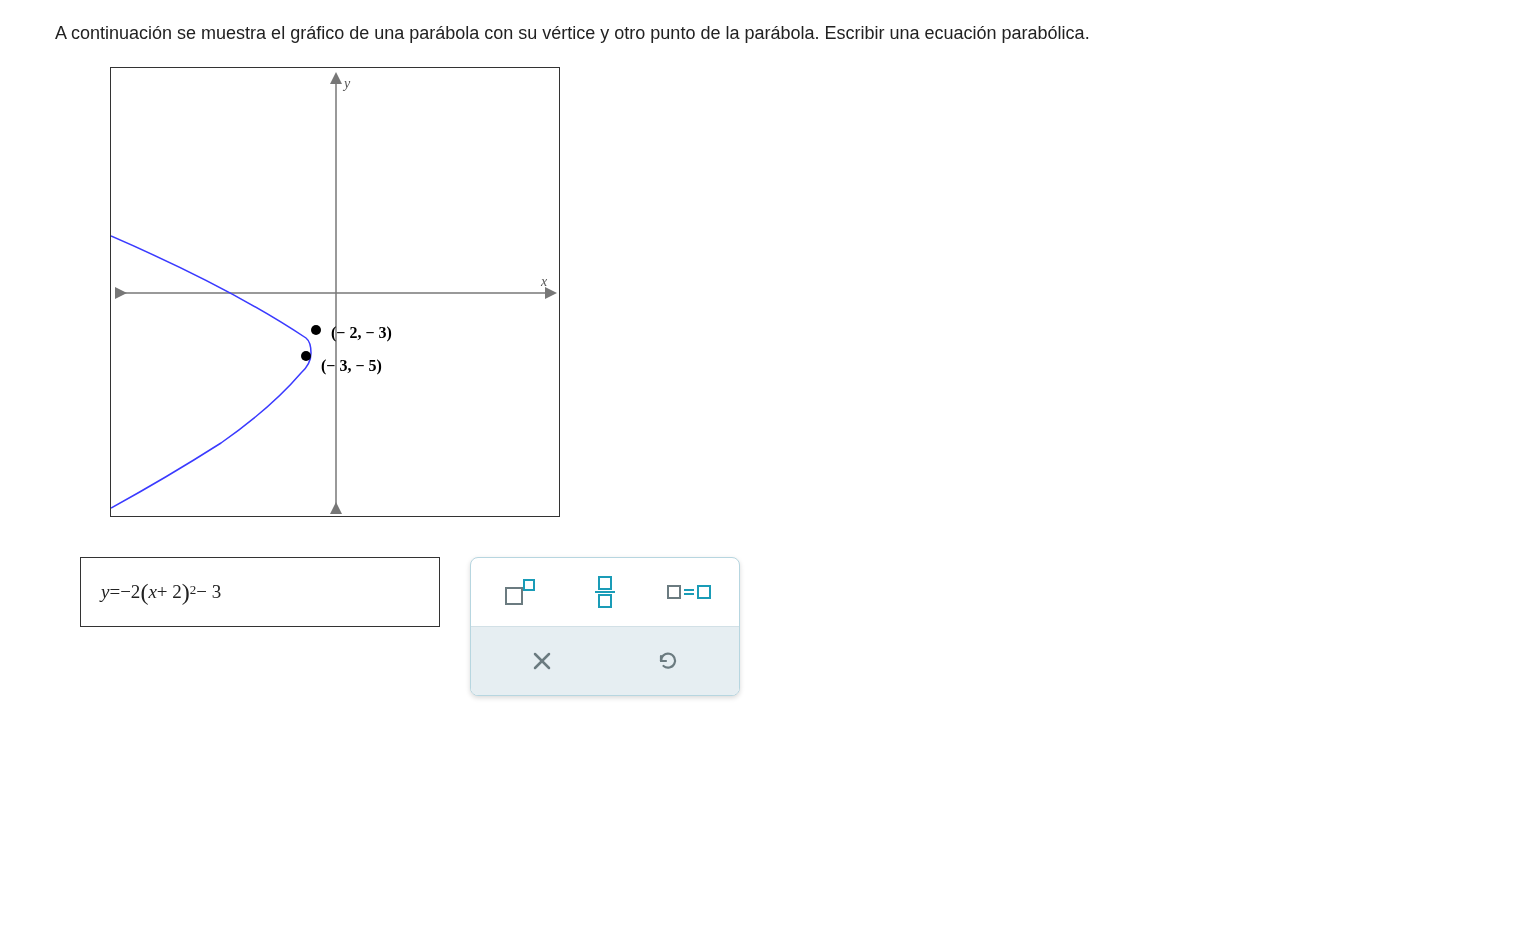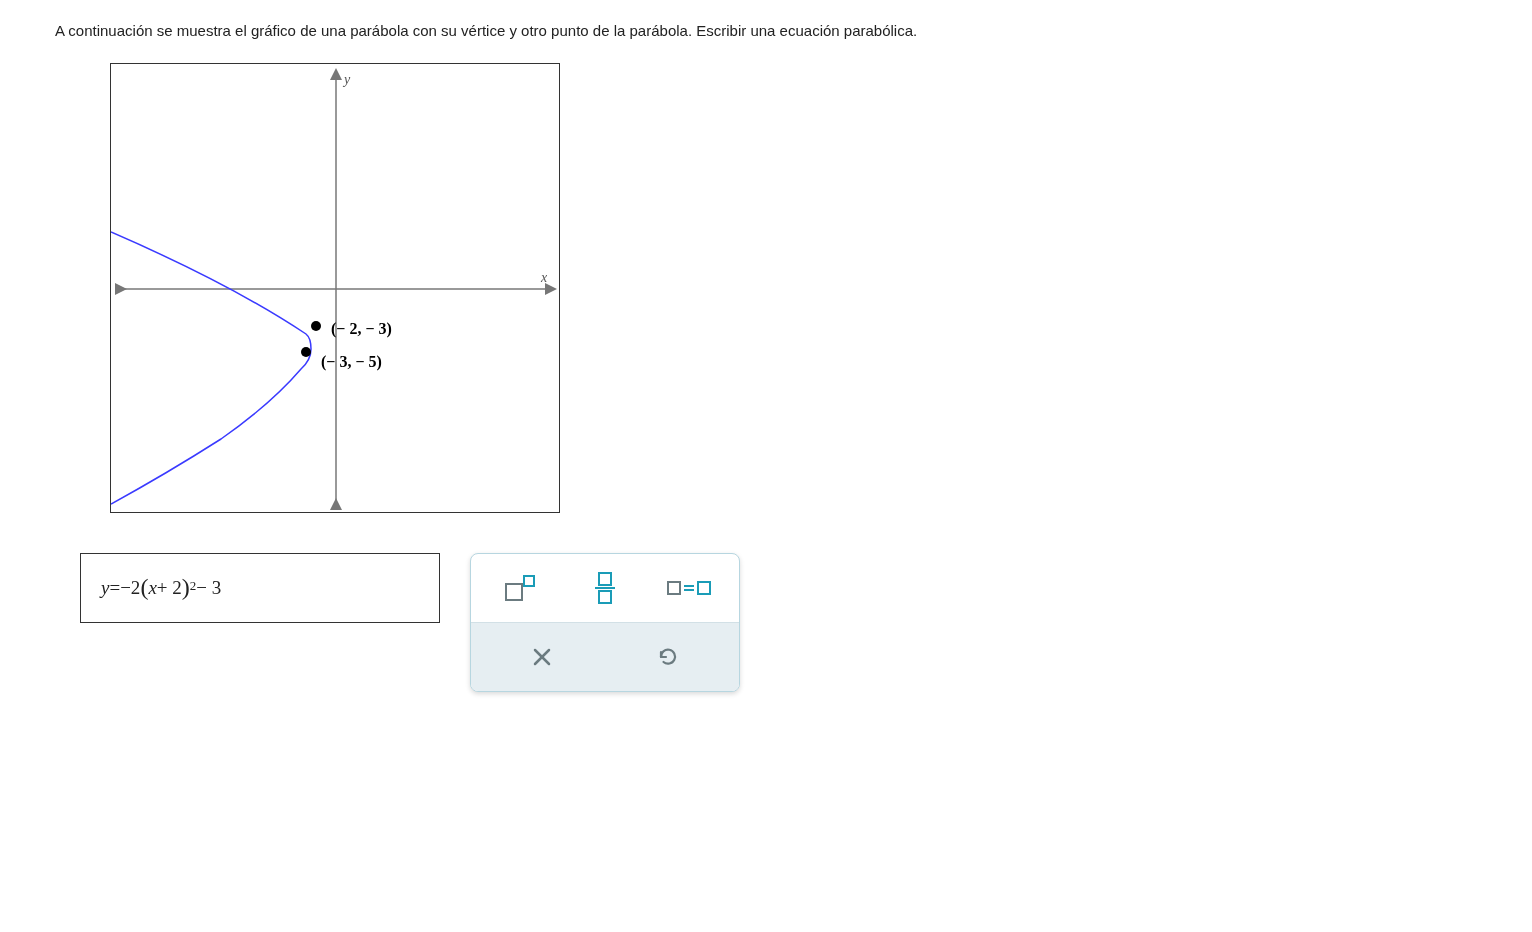--- a/index.html
+++ b/index.html
@@ -3,21 +3,21 @@
 <meta charset="utf-8">
 <style>
   * { box-sizing: border-box; margin: 0; padding: 0; }
   body {
     font-family: Verdana, Geneva, sans-serif;
     background: #fff;
     padding: 20px 40px;
     color: #222;
   }
   .question-text {
-    font-size: 15px;
+    font-size: 18px;
     line-height: 1.5;
     margin-bottom: 20px;
     padding: 0 15px;
   }
   .graph-container {
     margin: 10px 0 40px 70px;
     border: 1px solid #333;
     width: 450px;
     height: 450px;
     position: relative;

